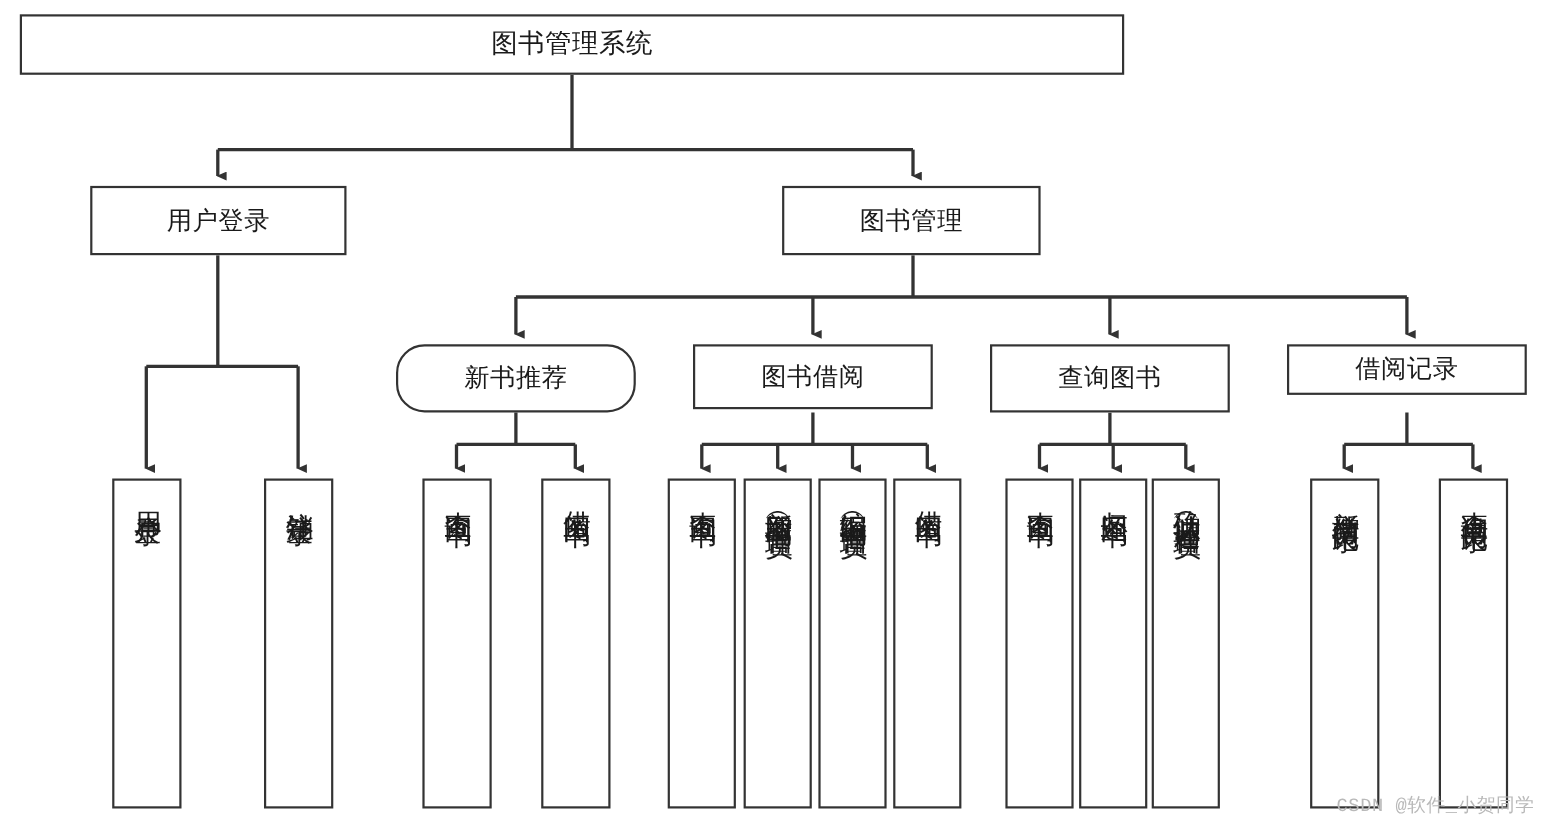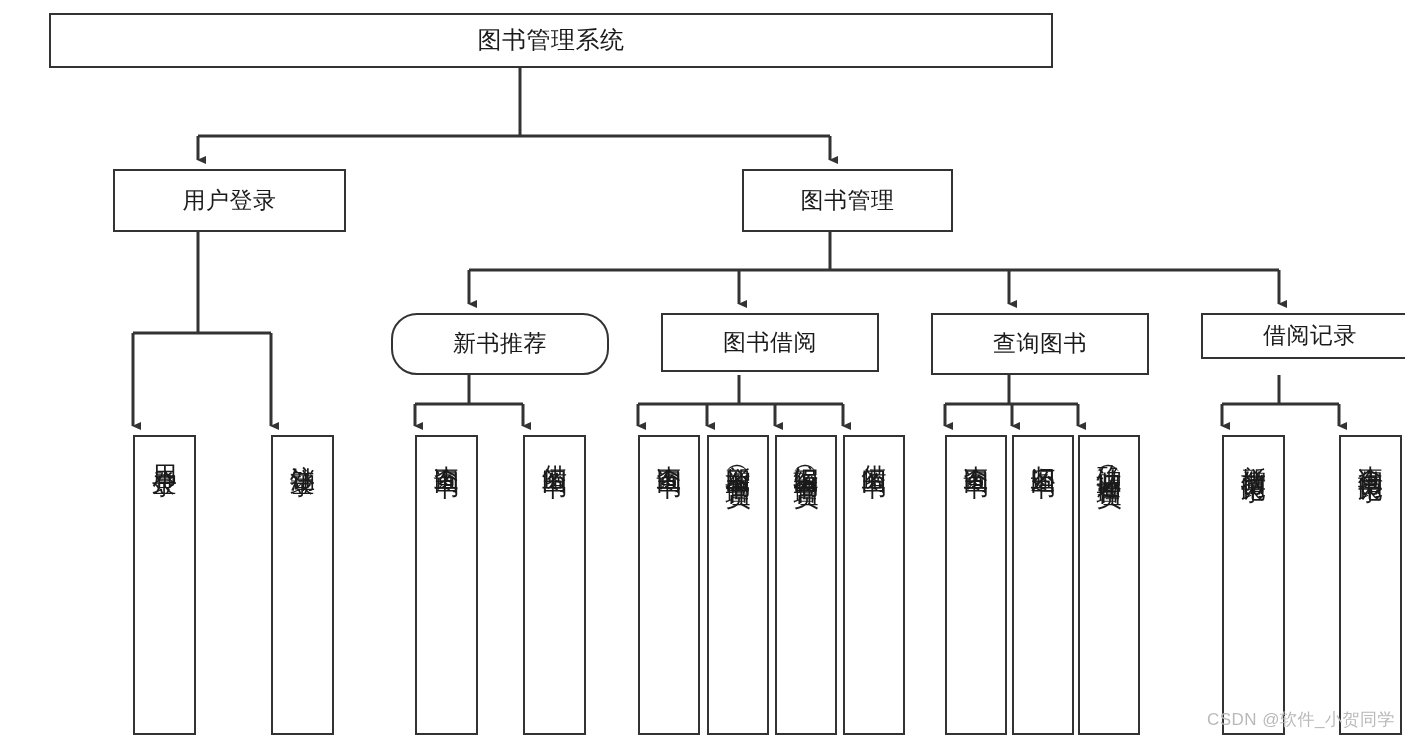--- a/index.html
+++ b/index.html
@@ -28,21 +28,20 @@
   }
   .node {
     position: absolute;
     box-sizing: border-box;
     background: #ffffff;
     border: 2px solid #333333;
     display: flex;
     align-items: center;
     justify-content: center;
     color: #1a1a1a;
-    margin-left: 31px;
   }
   .node .label {
     text-align: center;
     line-height: 1.12;
     letter-spacing: 0.5px;
   }
   .node.horizontal .label {
     font-size: 23px;
     white-space: nowrap;
   }
@@ -56,26 +55,26 @@
     text-orientation: upright;
     font-size: 25px;
     line-height: 1.0;
     letter-spacing: 3px;
     white-space: nowrap;
   }
   .node.root .label { font-size: 24px; }
   .watermark {
     position: absolute;
     right: 10px;
-    bottom: 16px;
+    bottom: 4px;
     font-size: 17px;
     color: #b9b9b9;
     letter-spacing: 0.5px;
     white-space: nowrap;
-    font-family: Liberation Sans, sans-serif;
+    font-family: Liberation Mono, monospace;
   }
 </style>
 </head>
 <body>
 
 <div id="canvas">
 
   <svg class="connectors" viewBox="0 0 1405 747" xmlns="http://www.w3.org/2000/svg">
     <defs>
       <marker id="arrowhead" markerWidth="9" markerHeight="9" refX="4" refY="8" orient="auto" markerUnits="userSpaceOnUse">
@@ -126,21 +125,21 @@
     </g>
   </svg>
 
   <div class="node horizontal root" style="left:18px; top:13px; width:1004px; height:55px;">
     <span class="label">图书管理系统</span>
   </div>
 
   <div class="node horizontal" style="left:82px; top:169px; width:233px; height:63px;">
     <span class="label">用户登录</span>
   </div>
-  <div class="node horizontal" style="left:711px; top:169px; width:211px; height:63px;">
+  <div class="node horizontal" style="left:711px; top:169px; width:235px; height:63px;">
     <span class="label">图书管理</span>
   </div>
 
   <div class="node horizontal" style="left:360px; top:313px; width:218px; height:62px;border-radius:26px;">
     <span class="label">新书推荐</span>
   </div>
   <div class="node horizontal" style="left:630px; top:313px; width:218px; height:59px;">
     <span class="label">图书借阅</span>
   </div>
   <div class="node horizontal" style="left:900px; top:313px; width:218px; height:62px;">

